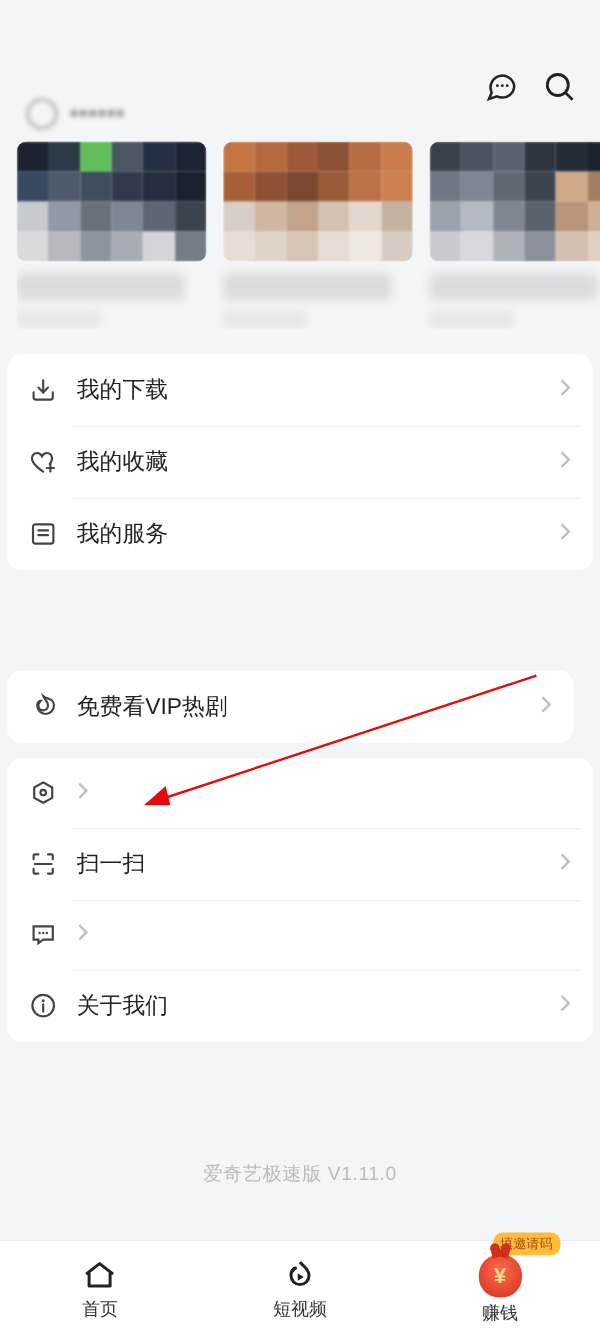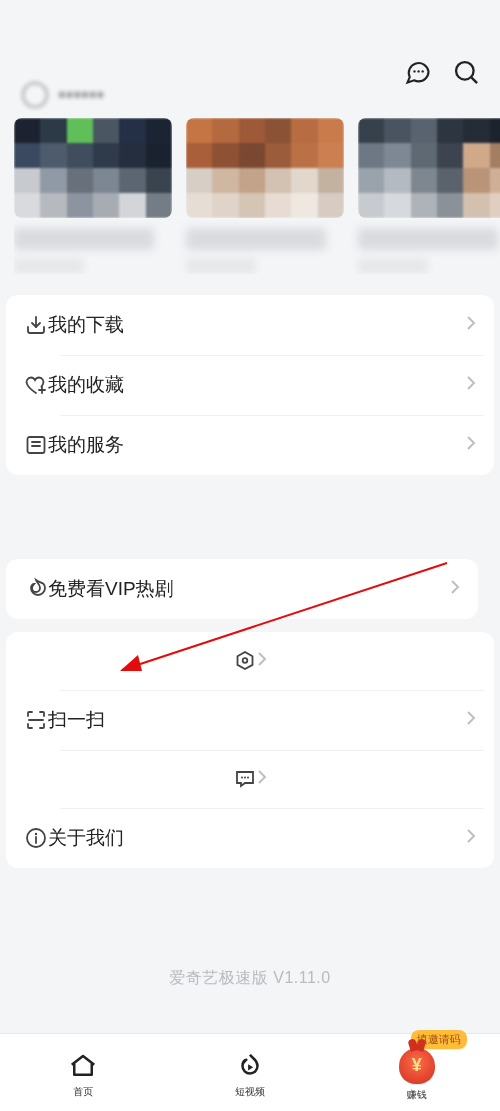--- a/index.html
+++ b/index.html
@@ -83,22 +83,22 @@
     margin: 0 6px;
   }
   .group1 { position: absolute; left: 0; right: 0; top: 295px; }
   .group2 { position: absolute; left: 0; right: 16px; top: 559px; }
   .group3 { position: absolute; left: 0; right: 0; top: 632px; }
 
   .menu-item {
     display: flex;
     align-items: center;
     padding: 17px 18px;
-    position: relative;
-    justify-content: center;
+    gap: 16px;
+    position: relative;
   }
   .menu-item + .menu-item::before {
     content: "";
     position: absolute;
     left: 54px; right: 10px; top: 0;
     height: 1px;
     background: #f0f0f1;
   }
   .menu-item .ic { width: 24px; height: 24px; color: #444; flex: 0 0 24px; }
   .menu-item .lab { font-size: 19px; color: #222; flex: 1 1 auto; }
@@ -129,21 +129,21 @@
   }
   .nav-item {
     display: flex;
     flex-direction: column;
     align-items: center;
     gap: 4px;
     color: #333;
     position: relative;
     width: 100px;
   }
-  .nav-item .nlabel { font-size: 10px; font-family: Liberation Serif, serif; }
+  .nav-item .nlabel { font-size: 15px; font-family: Liberation Serif, serif; }
   .nav-item svg { display: block; }
 
   .earn {
     position: relative;
     width: 48px; height: 36px;
   }
   .bag {
     width: 36px; height: 36px; margin: 0 auto;
     background: radial-gradient(circle at 50% 40%, #ff6b4a, #d0301e);
     border-radius: 50% 50% 46% 46%;

